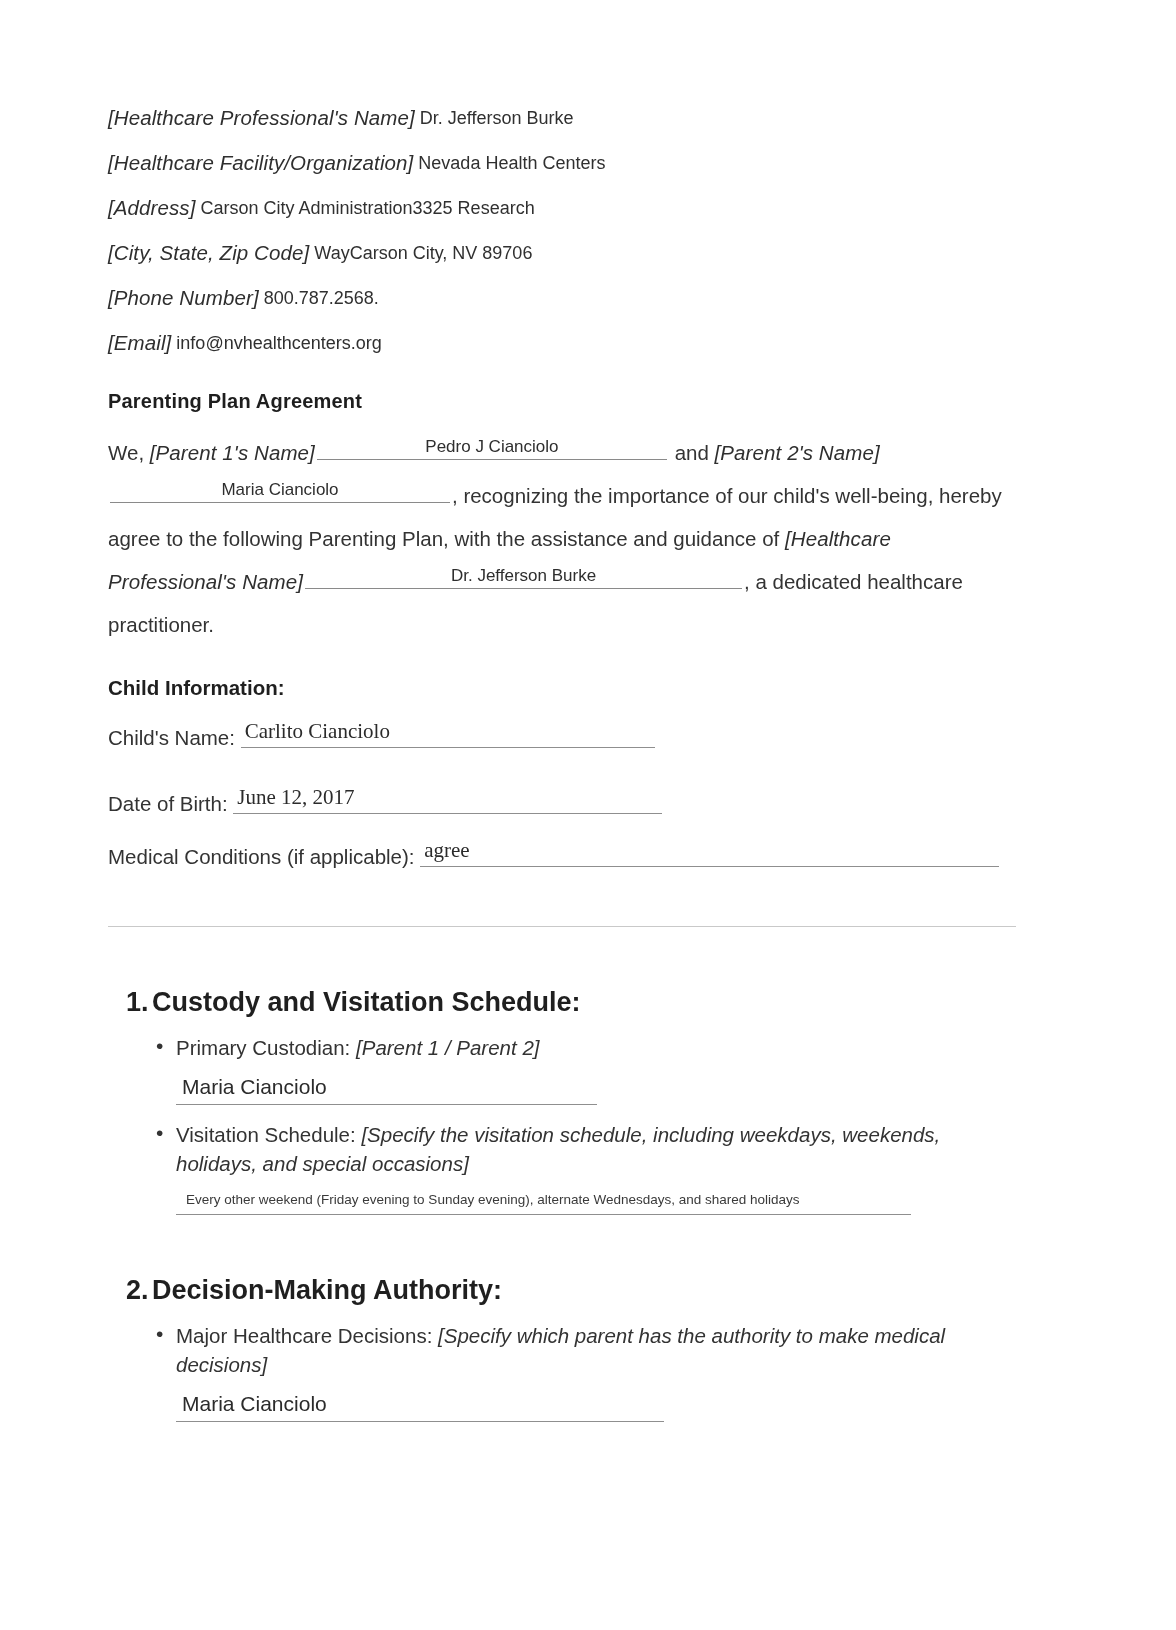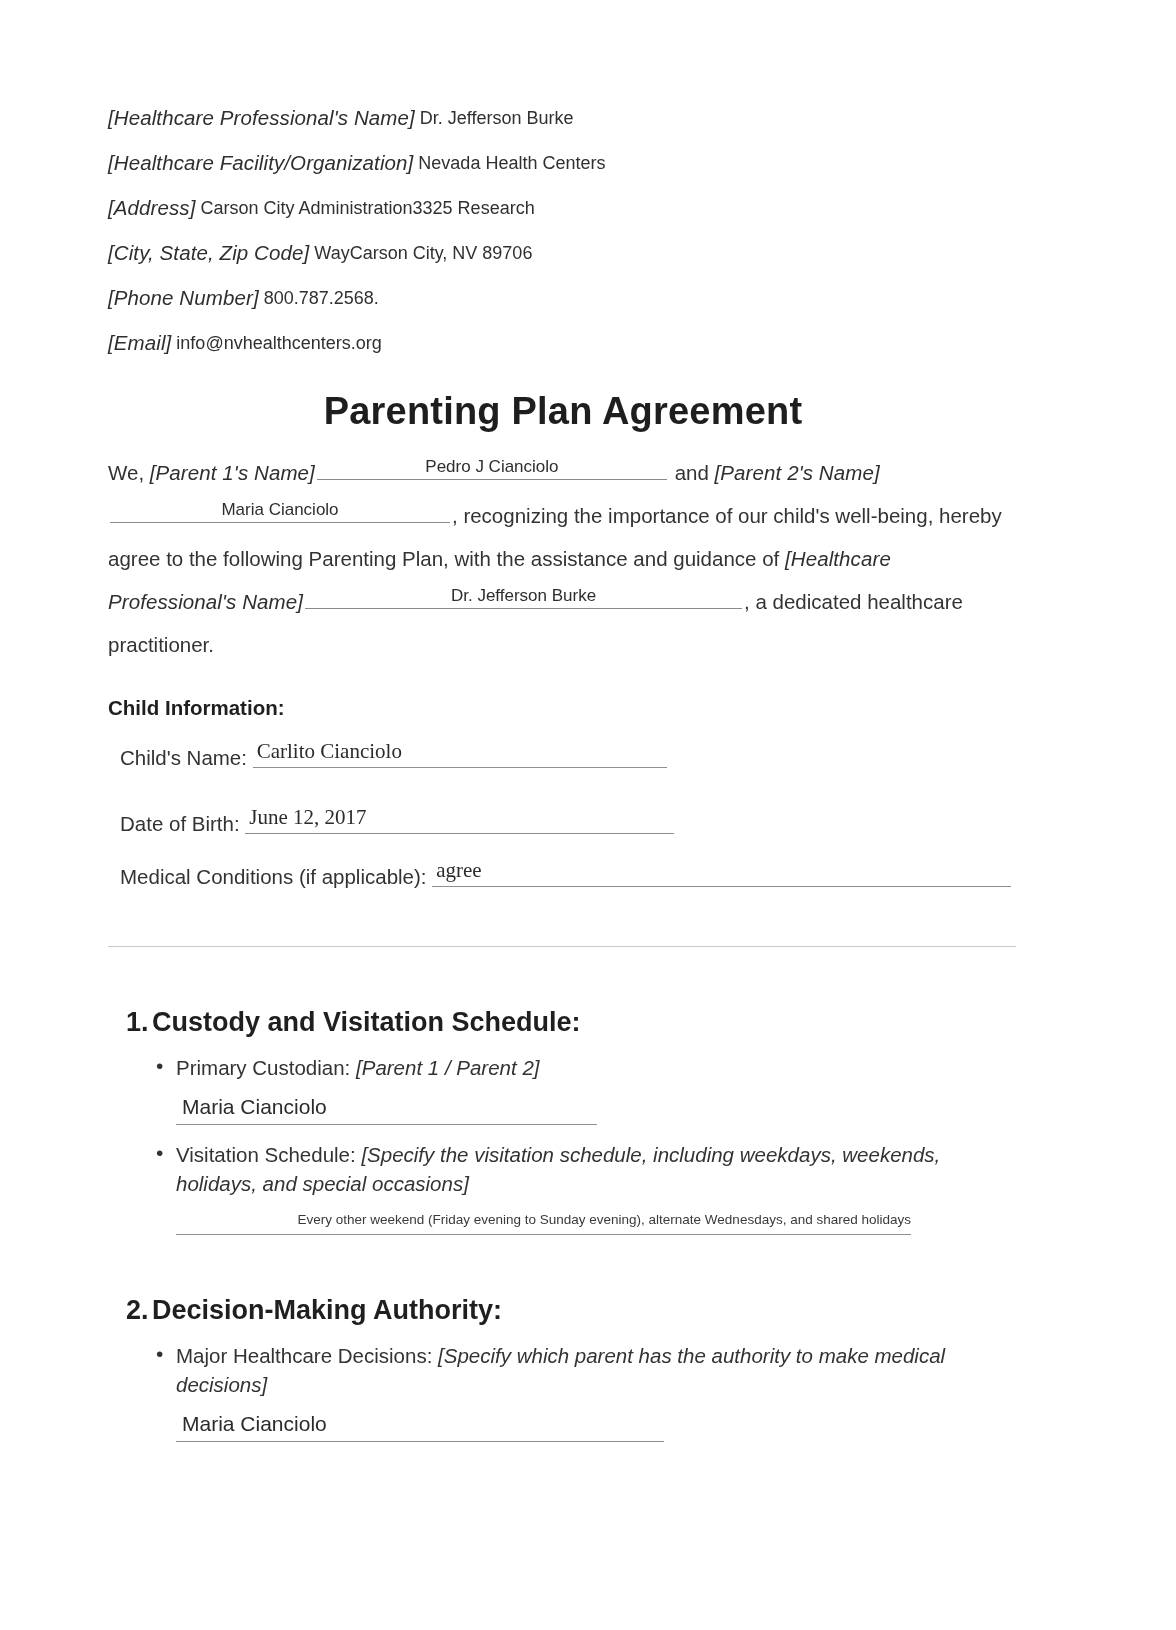--- a/index.html
+++ b/index.html
@@ -48,22 +48,22 @@
   .hdr-val {
     font-size: 18px;
     color: #303030;
     padding-left: 5px;
     position: relative;
     top: -1px;
   }
 
   
   .doc-title {
-    text-align: center;
-    font-size: 38px;
+    text-align: left;
+    font-size: 20px;
     font-weight: bold;
     color: #1e1e1e;
     margin: 24px 0 18px 0;
     letter-spacing: .2px;
   }
 
   
   .para {
     font-size: 20.5px;
     line-height: 43px;
@@ -97,21 +97,21 @@
   }
 
   
   .field-row {
     font-size: 20.5px;
     line-height: 43px;
     color: #333333;
     white-space: nowrap;
     margin-top: 10px;
   }
-  .field-label { color: #333333; margin-left: 12px; }
+  .field-label { color: #333333; }
   .fill {
     display: inline-block;
     border-bottom: 1.3px solid #8f8f8f;
     font-size: 21px;
     color: #2b2b2b;
     line-height: 24px;
     height: 28px;
     text-align: left;
     padding-left: 4px;
     overflow: hidden;
@@ -175,21 +175,20 @@
     height: 30px;
     overflow: hidden;
   }
   .answer-line.small {
     font-size: 13.5px;
     width: 725px;
     line-height: 20px;
     height: 24px;
     padding-left: 10px;
     color: #3a3a3a;
-    text-align: right;
   }
   .answer-line.w-wide { width: 482px; }
 
   .gap-lg { height: 60px; }
 </style>
 </head>
 <body>
 
 <div class="page">
   <div class="sheet"></div>

